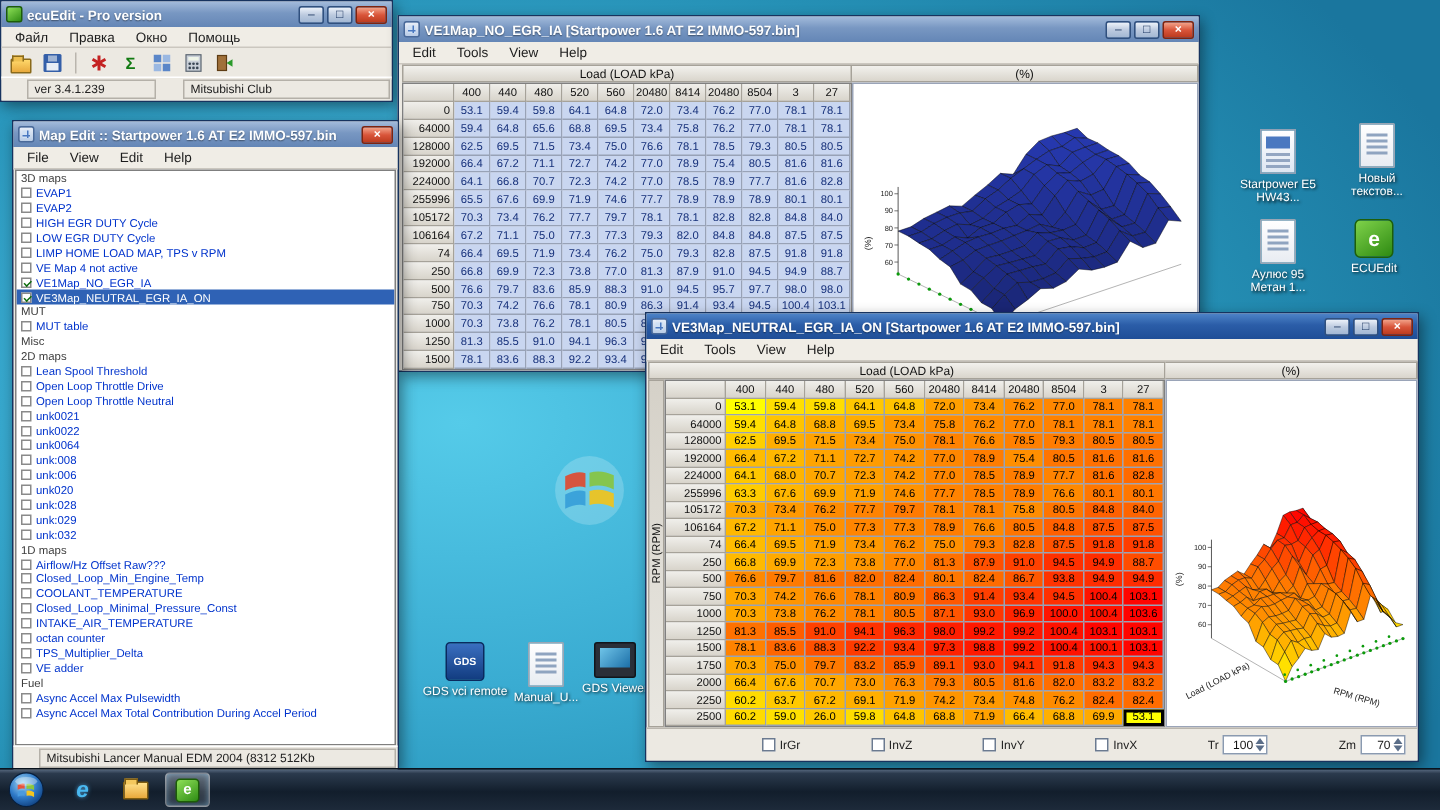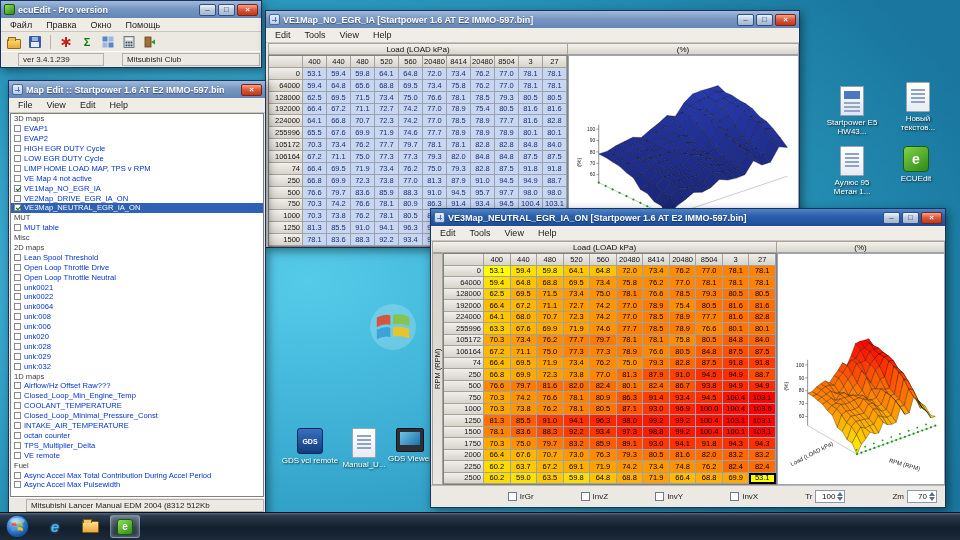--- a/index.html
+++ b/index.html
@@ -701,24 +701,20 @@
         <span class="tlabel">LIMP HOME LOAD MAP, TPS v RPM</span>
       </div>
       <div class="trow item">
         <span class="cb"></span>
         <span class="tlabel">VE Map 4 not active</span>
       </div>
       <div class="trow item">
         <span class="cb checked"></span>
         <span class="tlabel">VE1Map_NO_EGR_IA</span>
       </div>
-      <div class="trow item">
-        <span class="cb"></span>
-        <span class="tlabel">VE2Map_DRIVE_EGR_IA_ON</span>
-      </div>
       <div class="trow item selected">
         <span class="cb checked"></span>
         <span class="tlabel">VE3Map_NEUTRAL_EGR_IA_ON</span>
       </div>
       <div class="trow cat">
         <span class="tlabel">MUT</span>
       </div>
       <div class="trow item">
         <span class="cb"></span>
         <span class="tlabel">MUT table</span>
@@ -803,32 +799,32 @@
       <div class="trow item">
         <span class="cb"></span>
         <span class="tlabel">octan counter</span>
       </div>
       <div class="trow item">
         <span class="cb"></span>
         <span class="tlabel">TPS_Multiplier_Delta</span>
       </div>
       <div class="trow item">
         <span class="cb"></span>
-        <span class="tlabel">VE remote</span>
+        <span class="tlabel">VE adder</span>
       </div>
       <div class="trow cat">
         <span class="tlabel">Fuel</span>
       </div>
       <div class="trow item">
         <span class="cb"></span>
+        <span class="tlabel">Async Accel Max Pulsewidth</span>
+      </div>
+      <div class="trow item">
+        <span class="cb"></span>
         <span class="tlabel">Async Accel Max Total Contribution During Accel Period</span>
-      </div>
-      <div class="trow item">
-        <span class="cb"></span>
-        <span class="tlabel">Async Accel Max Pulsewidth</span>
       </div>
     </div>
   <div class="statusbar">
     <div class="status-pane" style="flex:1;">Mitsubishi Lancer  Manual EDM 2004 (8312 512Kb</div>
   </div>
 </div>
 
 <div class="window active" id="win-ve3">
   <div class="titlebar">
     <div class="title-icon ti-map"></div>
@@ -1114,21 +1110,21 @@
         <div class="cell val" style="background: rgb(255, 153, 0);">73.4</div>
         <div class="cell val" style="background: rgb(255, 146, 0);">74.8</div>
         <div class="cell val" style="background: rgb(255, 139, 0);">76.2</div>
         <div class="cell val" style="background: rgb(255, 108, 0);">82.4</div>
         <div class="cell val" style="background: rgb(255, 108, 0);">82.4</div>
       </div>
       <div class="grid-row">
         <div class="cell rowhdr">2500</div>
         <div class="cell val" style="background: rgb(255, 219, 0);">60.2</div>
         <div class="cell val" style="background: rgb(255, 225, 0);">59.0</div>
-        <div class="cell val" style="background: rgb(255, 202, 0);">63.5</div>
+        <div class="cell val" style="background: rgb(255, 202, 0);">26.0</div>
         <div class="cell val" style="background: rgb(255, 221, 0);">59.8</div>
         <div class="cell val" style="background: rgb(255, 196, 0);">64.8</div>
         <div class="cell val" style="background: rgb(255, 176, 0);">68.8</div>
         <div class="cell val" style="background: rgb(255, 161, 0);">71.9</div>
         <div class="cell val" style="background: rgb(255, 188, 0);">66.4</div>
         <div class="cell val" style="background: rgb(255, 176, 0);">68.8</div>
         <div class="cell val" style="background: rgb(255, 170, 0);">69.9</div>
         <div class="cell val sel" style="background: rgb(255, 255, 0);">53.1</div>
       </div>
     </div>

